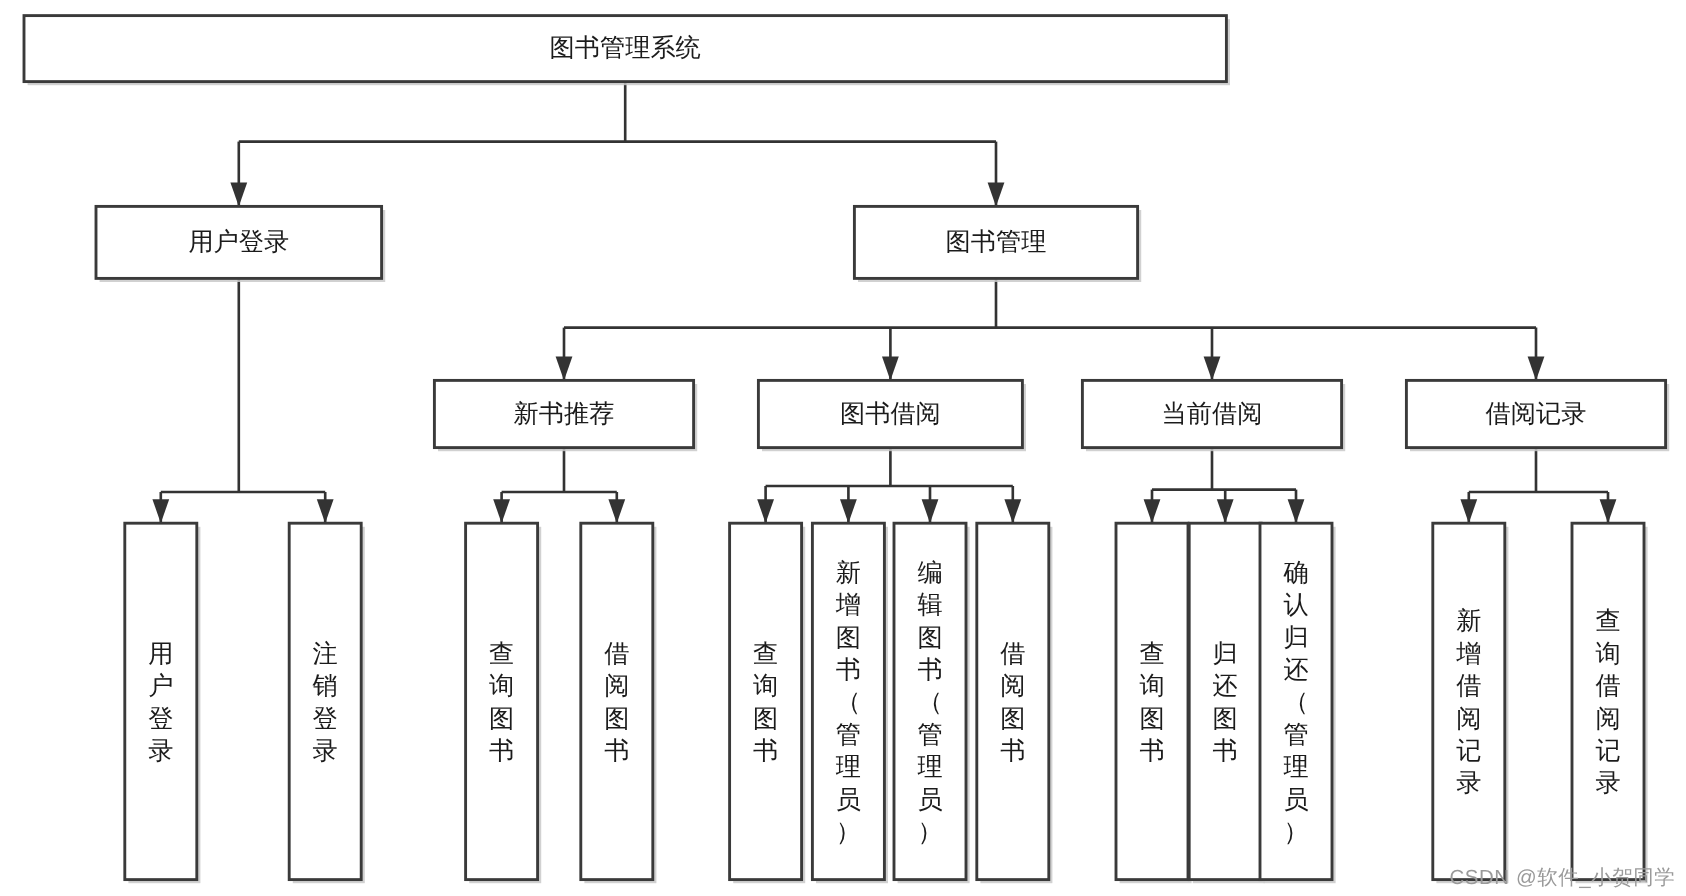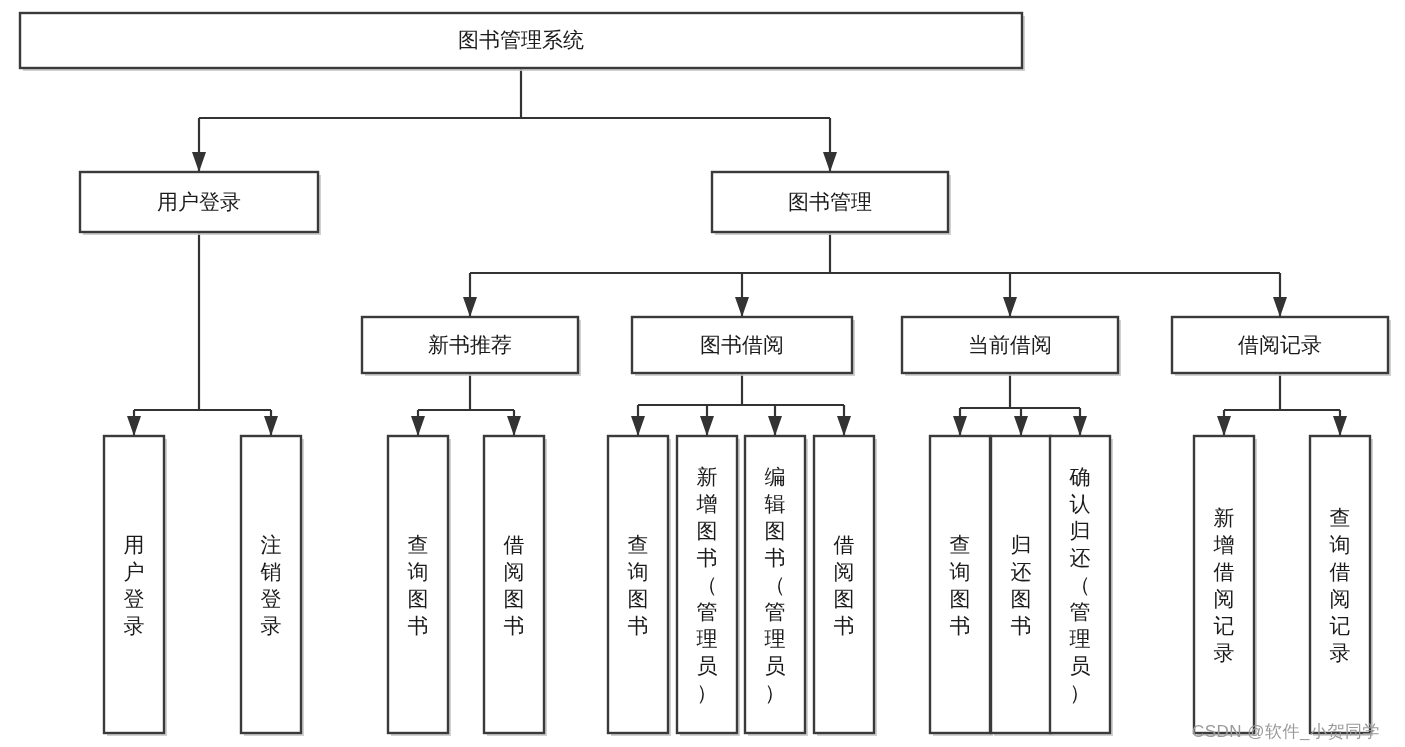--- a/index.html
+++ b/index.html
@@ -54,21 +54,21 @@
   }
   .node-label-v {
     font-family: "Liberation Sans", "DejaVu Sans", sans-serif;
     font-size: 21px;
     fill: #1b1b1b;
     text-anchor: middle;
     white-space: pre;
   }
   .watermark-text {
     position: absolute;
-    right: 16px;
+    right: 0;
     bottom: 4px;
     font-family: "Liberation Sans", "DejaVu Sans", sans-serif;
     font-size: 17px;
     color: #9a9a9a;
     letter-spacing: 0.5px;
     user-select: none;
   }
 </style>
 </head>
 <body>

